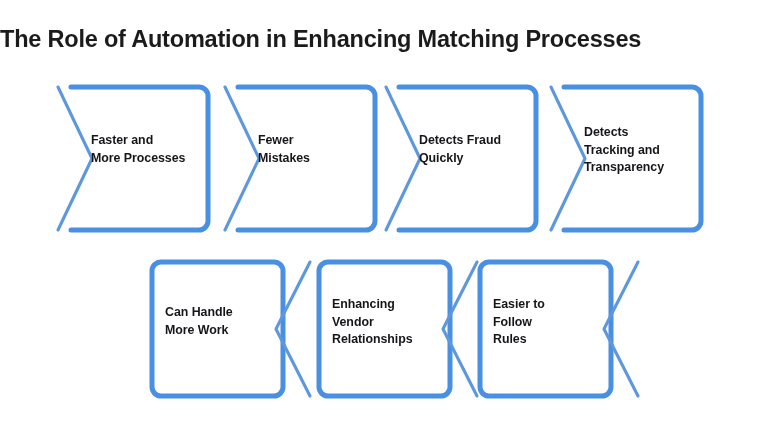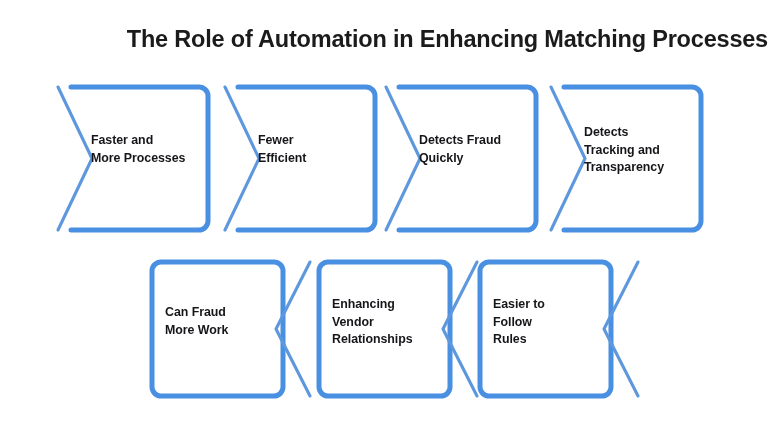--- a/index.html
+++ b/index.html
@@ -19,21 +19,21 @@
     width: 768px;
     height: 432px;
   }
 
   
   #page-title {
     position: absolute;
     left: 0;
     top: 26px;
     width: 768px;
-    text-align: right;
+    text-align: left;
     font-size: 23.5px;
     font-weight: bold;
     color: #1b1b1b;
     letter-spacing: -0.2px;
     font-family: "Liberation Sans", sans-serif;
   }
 
   
   #shapes-layer {
     position: absolute;
@@ -91,36 +91,36 @@
     <path d="M 638 262 L 604 329 L 638 396" fill="none" stroke="#5d97dd" stroke-width="3.1" stroke-linecap="round" stroke-linejoin="round"></path>
   </svg>
 
   <div class="card" style="left:91px; top:132px; width:112px;">
     <div class="card-label">Faster and
 More Processes</div>
   </div>
 
   <div class="card" style="left:258px; top:132px; width:112px;">
     <div class="card-label">Fewer
-Efficient</div>
+Mistakes</div>
   </div>
 
   <div class="card" style="left:419px; top:132px; width:115px;">
     <div class="card-label">Detects Fraud
 Quickly</div>
   </div>
 
   <div class="card" style="left:584px; top:124px; width:118px;">
     <div class="card-label">Detects
 Tracking and
 Transparency</div>
   </div>
 
   <div class="card" style="left:165px; top:304px; width:112px;">
-    <div class="card-label">Can Fraud
+    <div class="card-label">Can Handle
 More Work</div>
   </div>
 
   <div class="card" style="left:332px; top:296px; width:118px;">
     <div class="card-label">Enhancing
 Vendor
 Relationships</div>
   </div>
 
   <div class="card" style="left:493px; top:296px; width:112px;">

